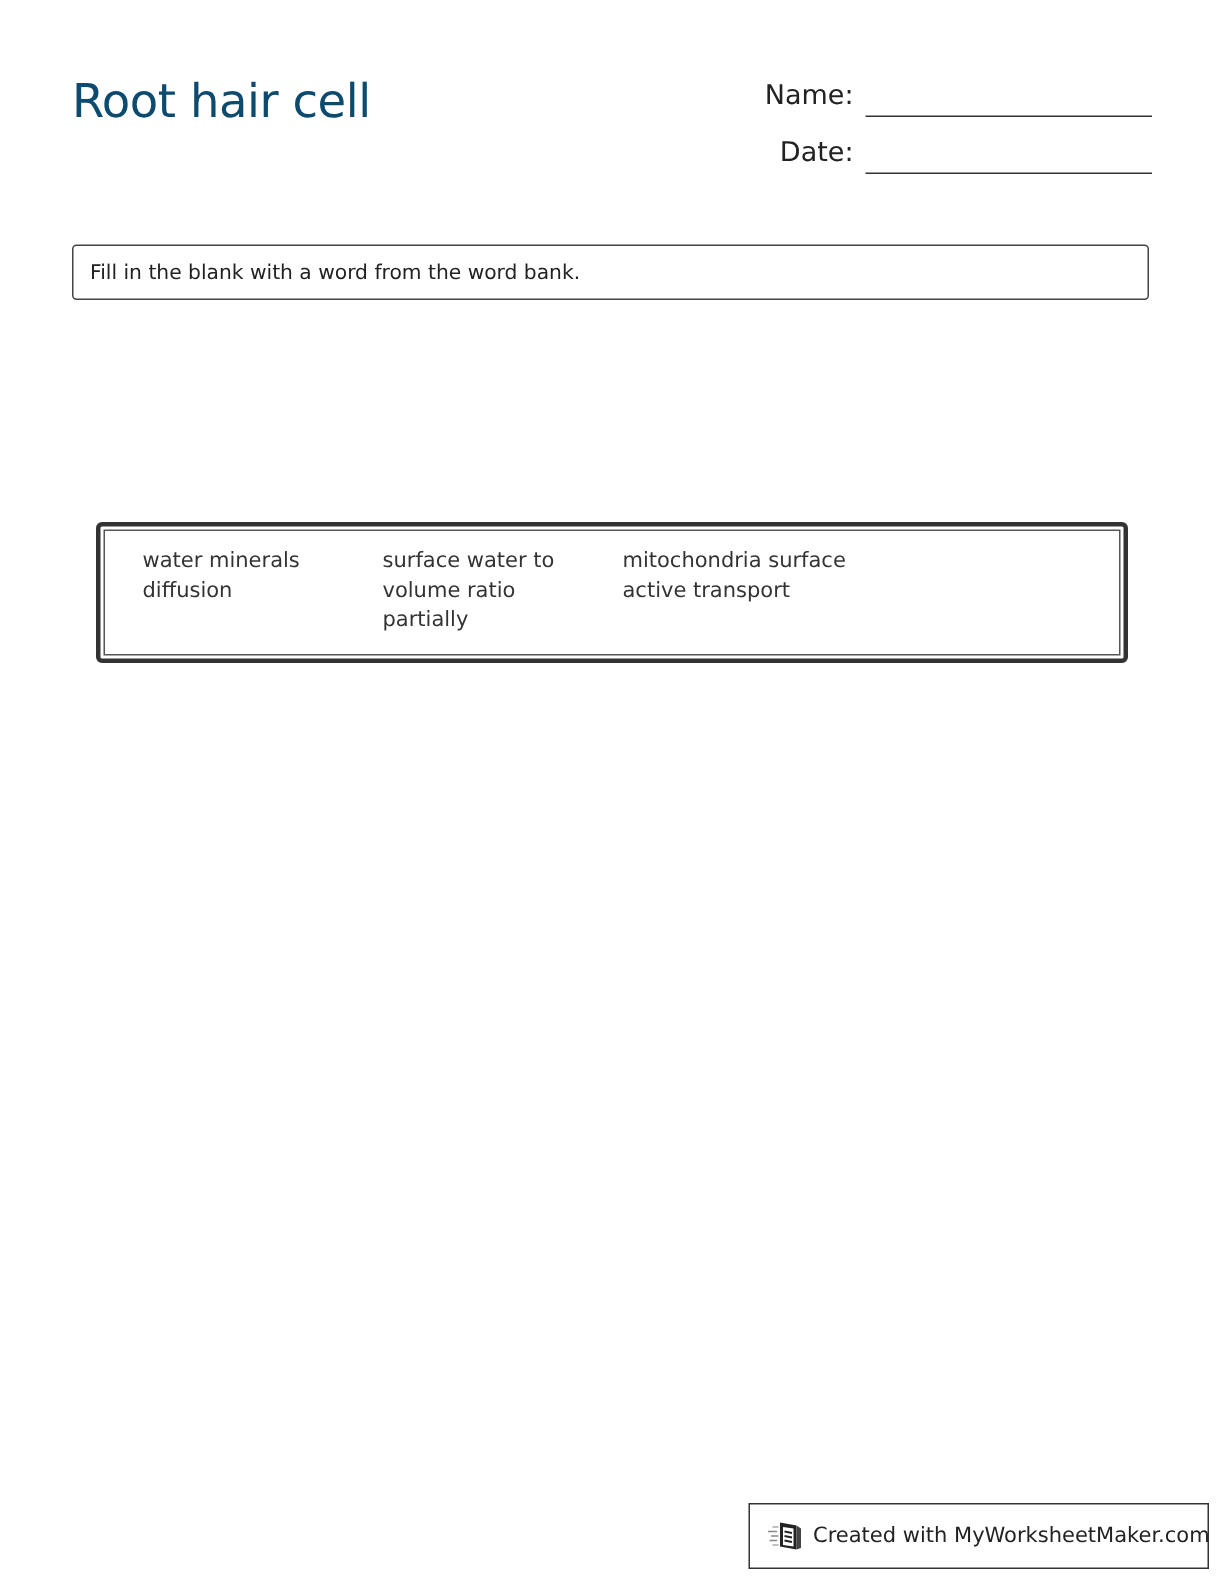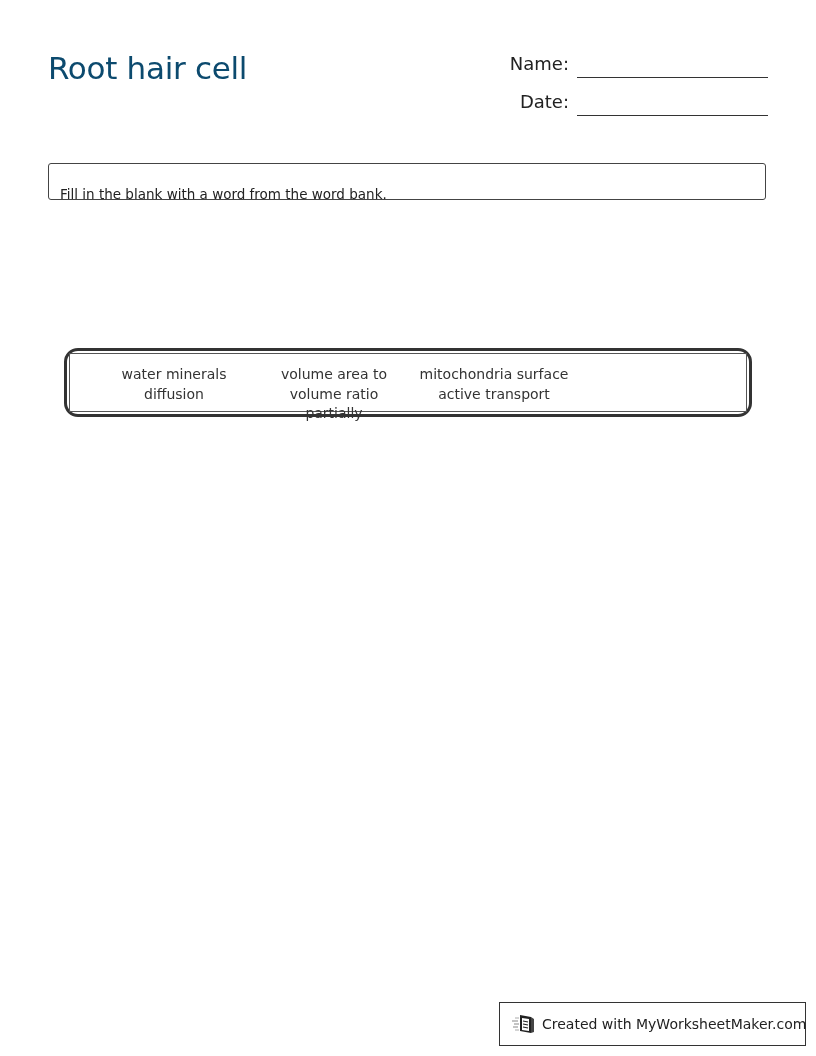--- a/index.html
+++ b/index.html
@@ -53,36 +53,35 @@
     }
     .instructions {
       position: absolute;
       left: 48px;
       top: 163px;
       width: 718px;
       height: 37px;
       border: 1px solid #444444;
       border-radius: 3px;
       box-sizing: border-box;
-      padding: 12px 11px;
+      padding: 0 11px;
       font-size: 13.5px;
       line-height: 36px;
       color: #222222;
       white-space: nowrap;
     }
     .wordbank {
       position: absolute;
       left: 64px;
       top: 348px;
       width: 688px;
-      height: 69px;
+      height: 94px;
       border: 3px solid #333333;
       box-sizing: border-box;
-      border-radius: 14px;
-      text-align: center;
+      border-radius: 4px;
     }
     .wordbank-inner {
       position: absolute;
       left: 2px;
       top: 2px;
       right: 2px;
       bottom: 2px;
       border: 1px solid #555555;
     }
     .wb-col {
@@ -139,21 +138,21 @@
   <span>Fill in the blank with a word from the word bank.</span>
 </div>
 
 <div class="wordbank">
   <div class="wordbank-inner">
     <div class="wb-col" style="left:25px;">
       <span class="wb-item">water minerals</span>
       <span class="wb-item">diffusion</span>
     </div>
     <div class="wb-col" style="left:185px;">
-      <span class="wb-item">volume area to</span>
+      <span class="wb-item">surface water to</span>
       <span class="wb-item">volume ratio</span>
       <span class="wb-item">partially</span>
     </div>
     <div class="wb-col" style="left:345px;">
       <span class="wb-item">mitochondria surface</span>
       <span class="wb-item">active transport</span>
     </div>
   </div>
 </div>
 

